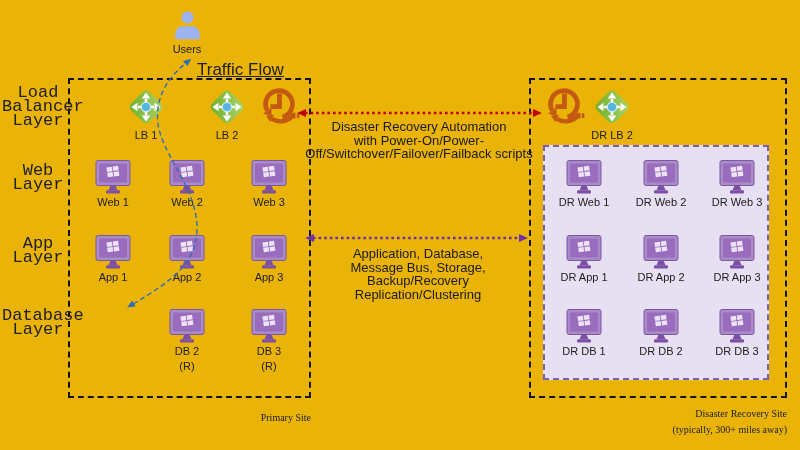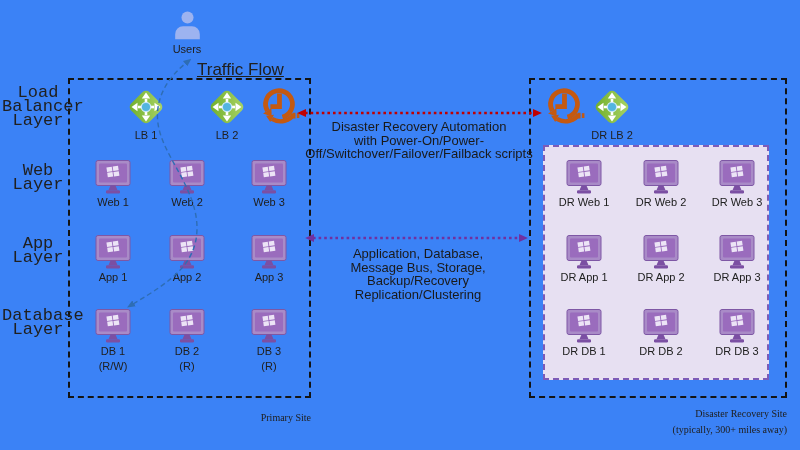--- a/index.html
+++ b/index.html
@@ -1,17 +1,17 @@
 <!DOCTYPE html>
 <html><head>
 <meta charset="utf-8">
 <style>
   html,body{margin:0;padding:0;background:#ffffff;}
   .canvas{
-    position:relative;width:800px;height:450px;background:#3b82f6;overflow:hidden;
+    position:relative;width:800px;height:450px;background:#eab308;overflow:hidden;
     font-family:"Liberation Sans",sans-serif;color:#202020;
   }
   .site-box{
     position:absolute;border:2px dashed #141414;background:transparent;z-index:1;
   }
   .inner-zone{
     position:absolute;border:2px dashed #7d5bb8;background:#e7e0f2;z-index:1;
   }
   .node{
     position:absolute;width:72px;text-align:center;z-index:2;
@@ -156,27 +156,20 @@
       </svg>
     <div class="nlabel">App 2</div>
   </div>
   <div class="node" style="left:233px;top:235px">
     <svg class="icon" width="40" height="34">
         <use href="#sym-vm"></use>
       </svg>
     <div class="nlabel">App 3</div>
   </div>
 
-  <div class="node" style="left:77px;top:309px">
-    <svg class="icon" width="40" height="34">
-        <use href="#sym-vm"></use>
-      </svg>
-    <div class="nlabel">DB 1
-(R/W)</div>
-  </div>
   <div class="node" style="left:151px;top:309px">
     <svg class="icon" width="40" height="34">
         <use href="#sym-vm"></use>
       </svg>
     <div class="nlabel">DB 2
 (R)</div>
   </div>
   <div class="node" style="left:233px;top:309px">
     <svg class="icon" width="40" height="34">
         <use href="#sym-vm"></use>

